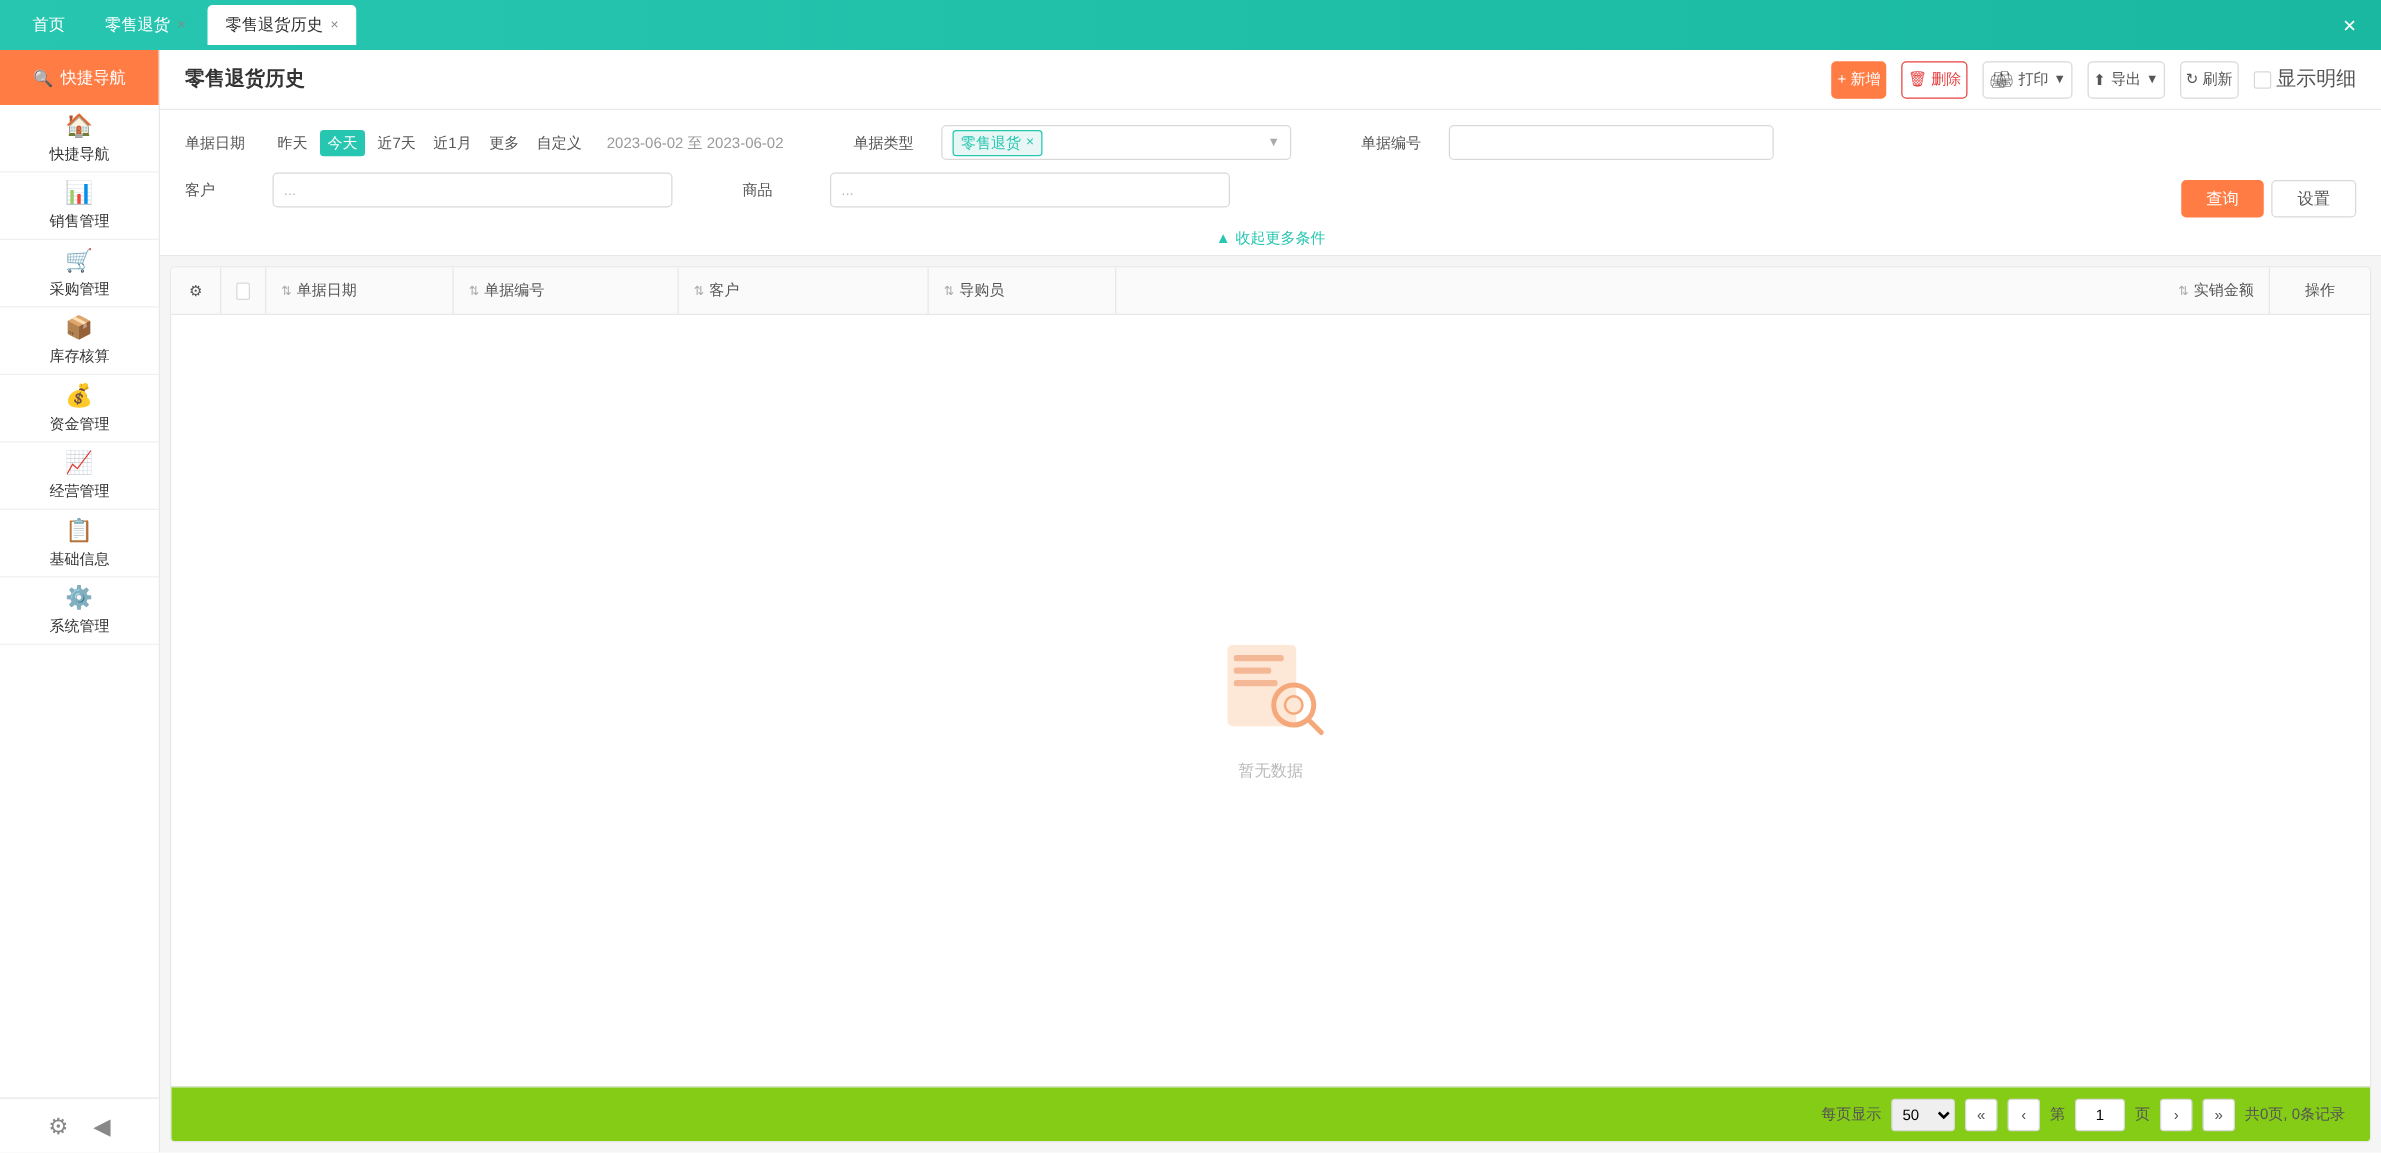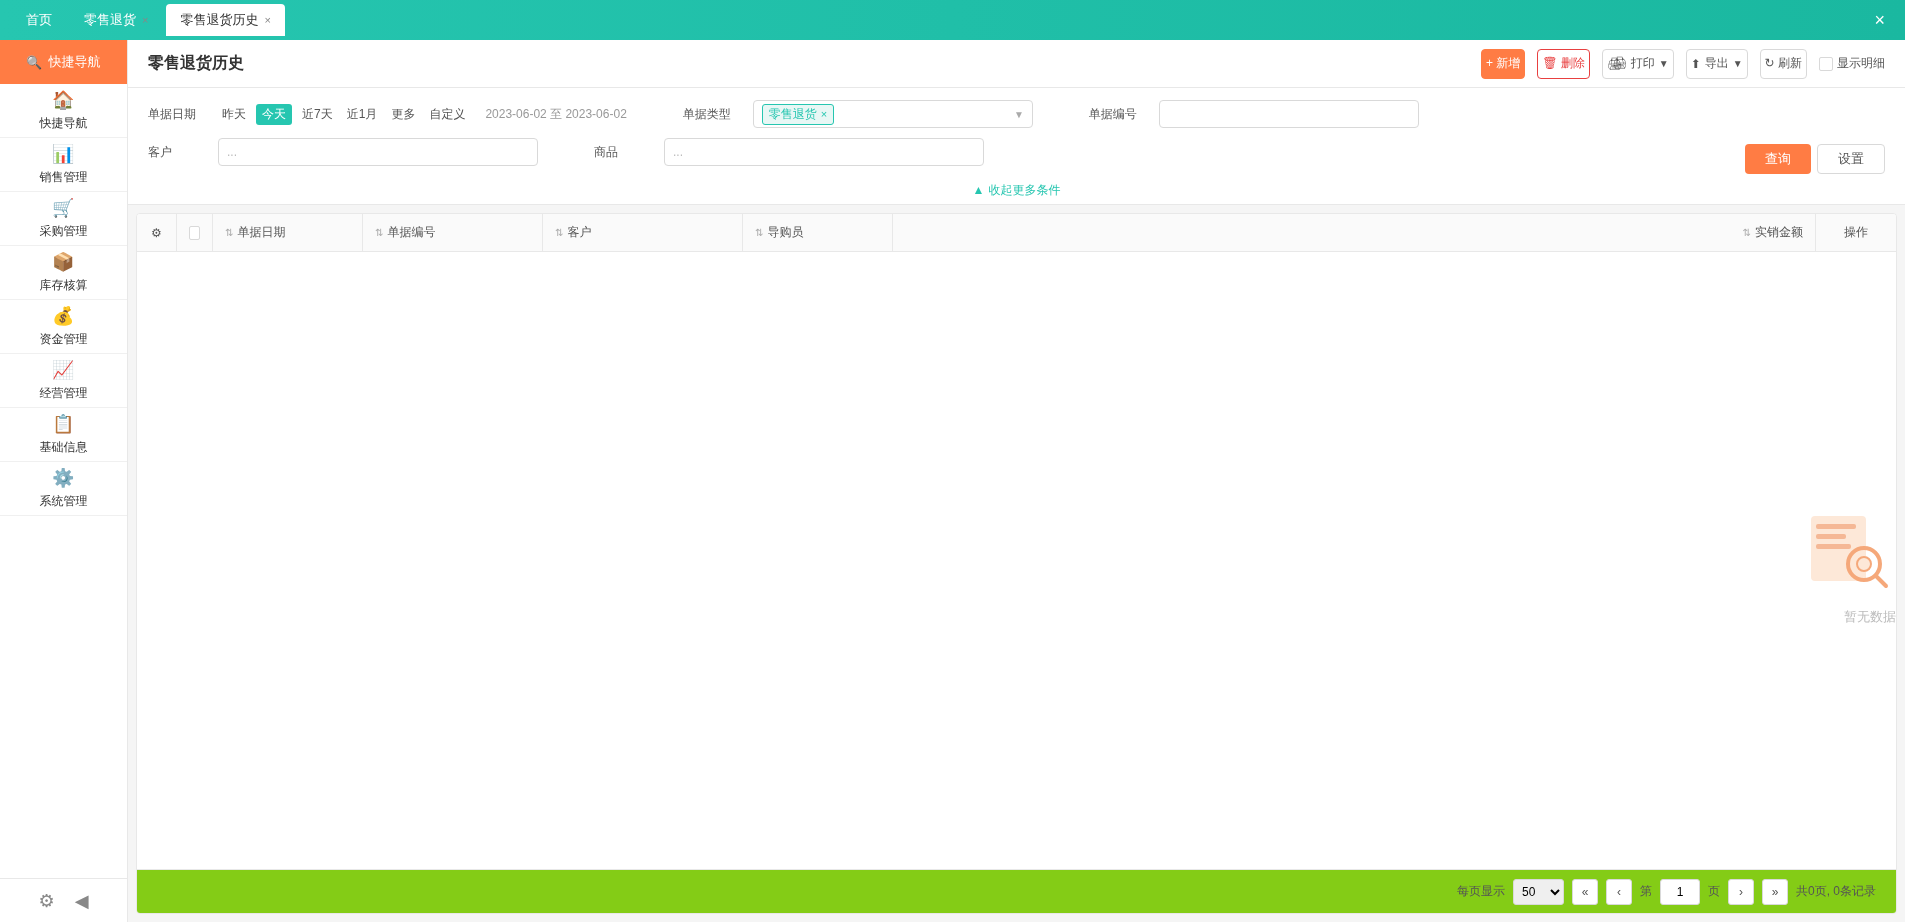--- a/index.html
+++ b/index.html
@@ -136,21 +136,21 @@
       display: flex;
       align-items: center;
       gap: 4px;
     }
     .toolbar-btn.primary {
       background: #ff7c44;
       border-color: #ff7c44;
       color: #fff;
     }
     .toolbar-btn.red-icon { color: #e84040; border-color: #e84040; }
-    .show-detail-cb { display: flex; align-items: center; gap: 4px; font-size: 12px; color: #555; }
+    .show-detail-cb { display: flex; align-items: center; gap: 4px; font-size: 16px; color: #555; }
 
     
     .filter-area {
       background: #fff;
       padding: 12px 20px 0 20px;
       border-bottom: 1px solid #e8e8e8;
     }
     .filter-row {
       display: flex;
       align-items: center;
@@ -275,21 +275,21 @@
     .th.guide-col { width: 150px; }
     .th.amount-col { flex: 1; justify-content: flex-end; }
     .th.action-col { width: 80px; justify-content: center; border-right: none; }
     .sort-icon { color: #aaa; font-size: 10px; }
 
     
     .empty-state {
       flex: 1;
       display: flex;
       flex-direction: column;
-      align-items: flex-end;
+      align-items: center;
       justify-content: center;
       gap: 12px;
     }
     .empty-icon {
       width: 100px;
       height: 100px;
     }
     .empty-text {
       font-size: 13px;
       color: #bbb;

